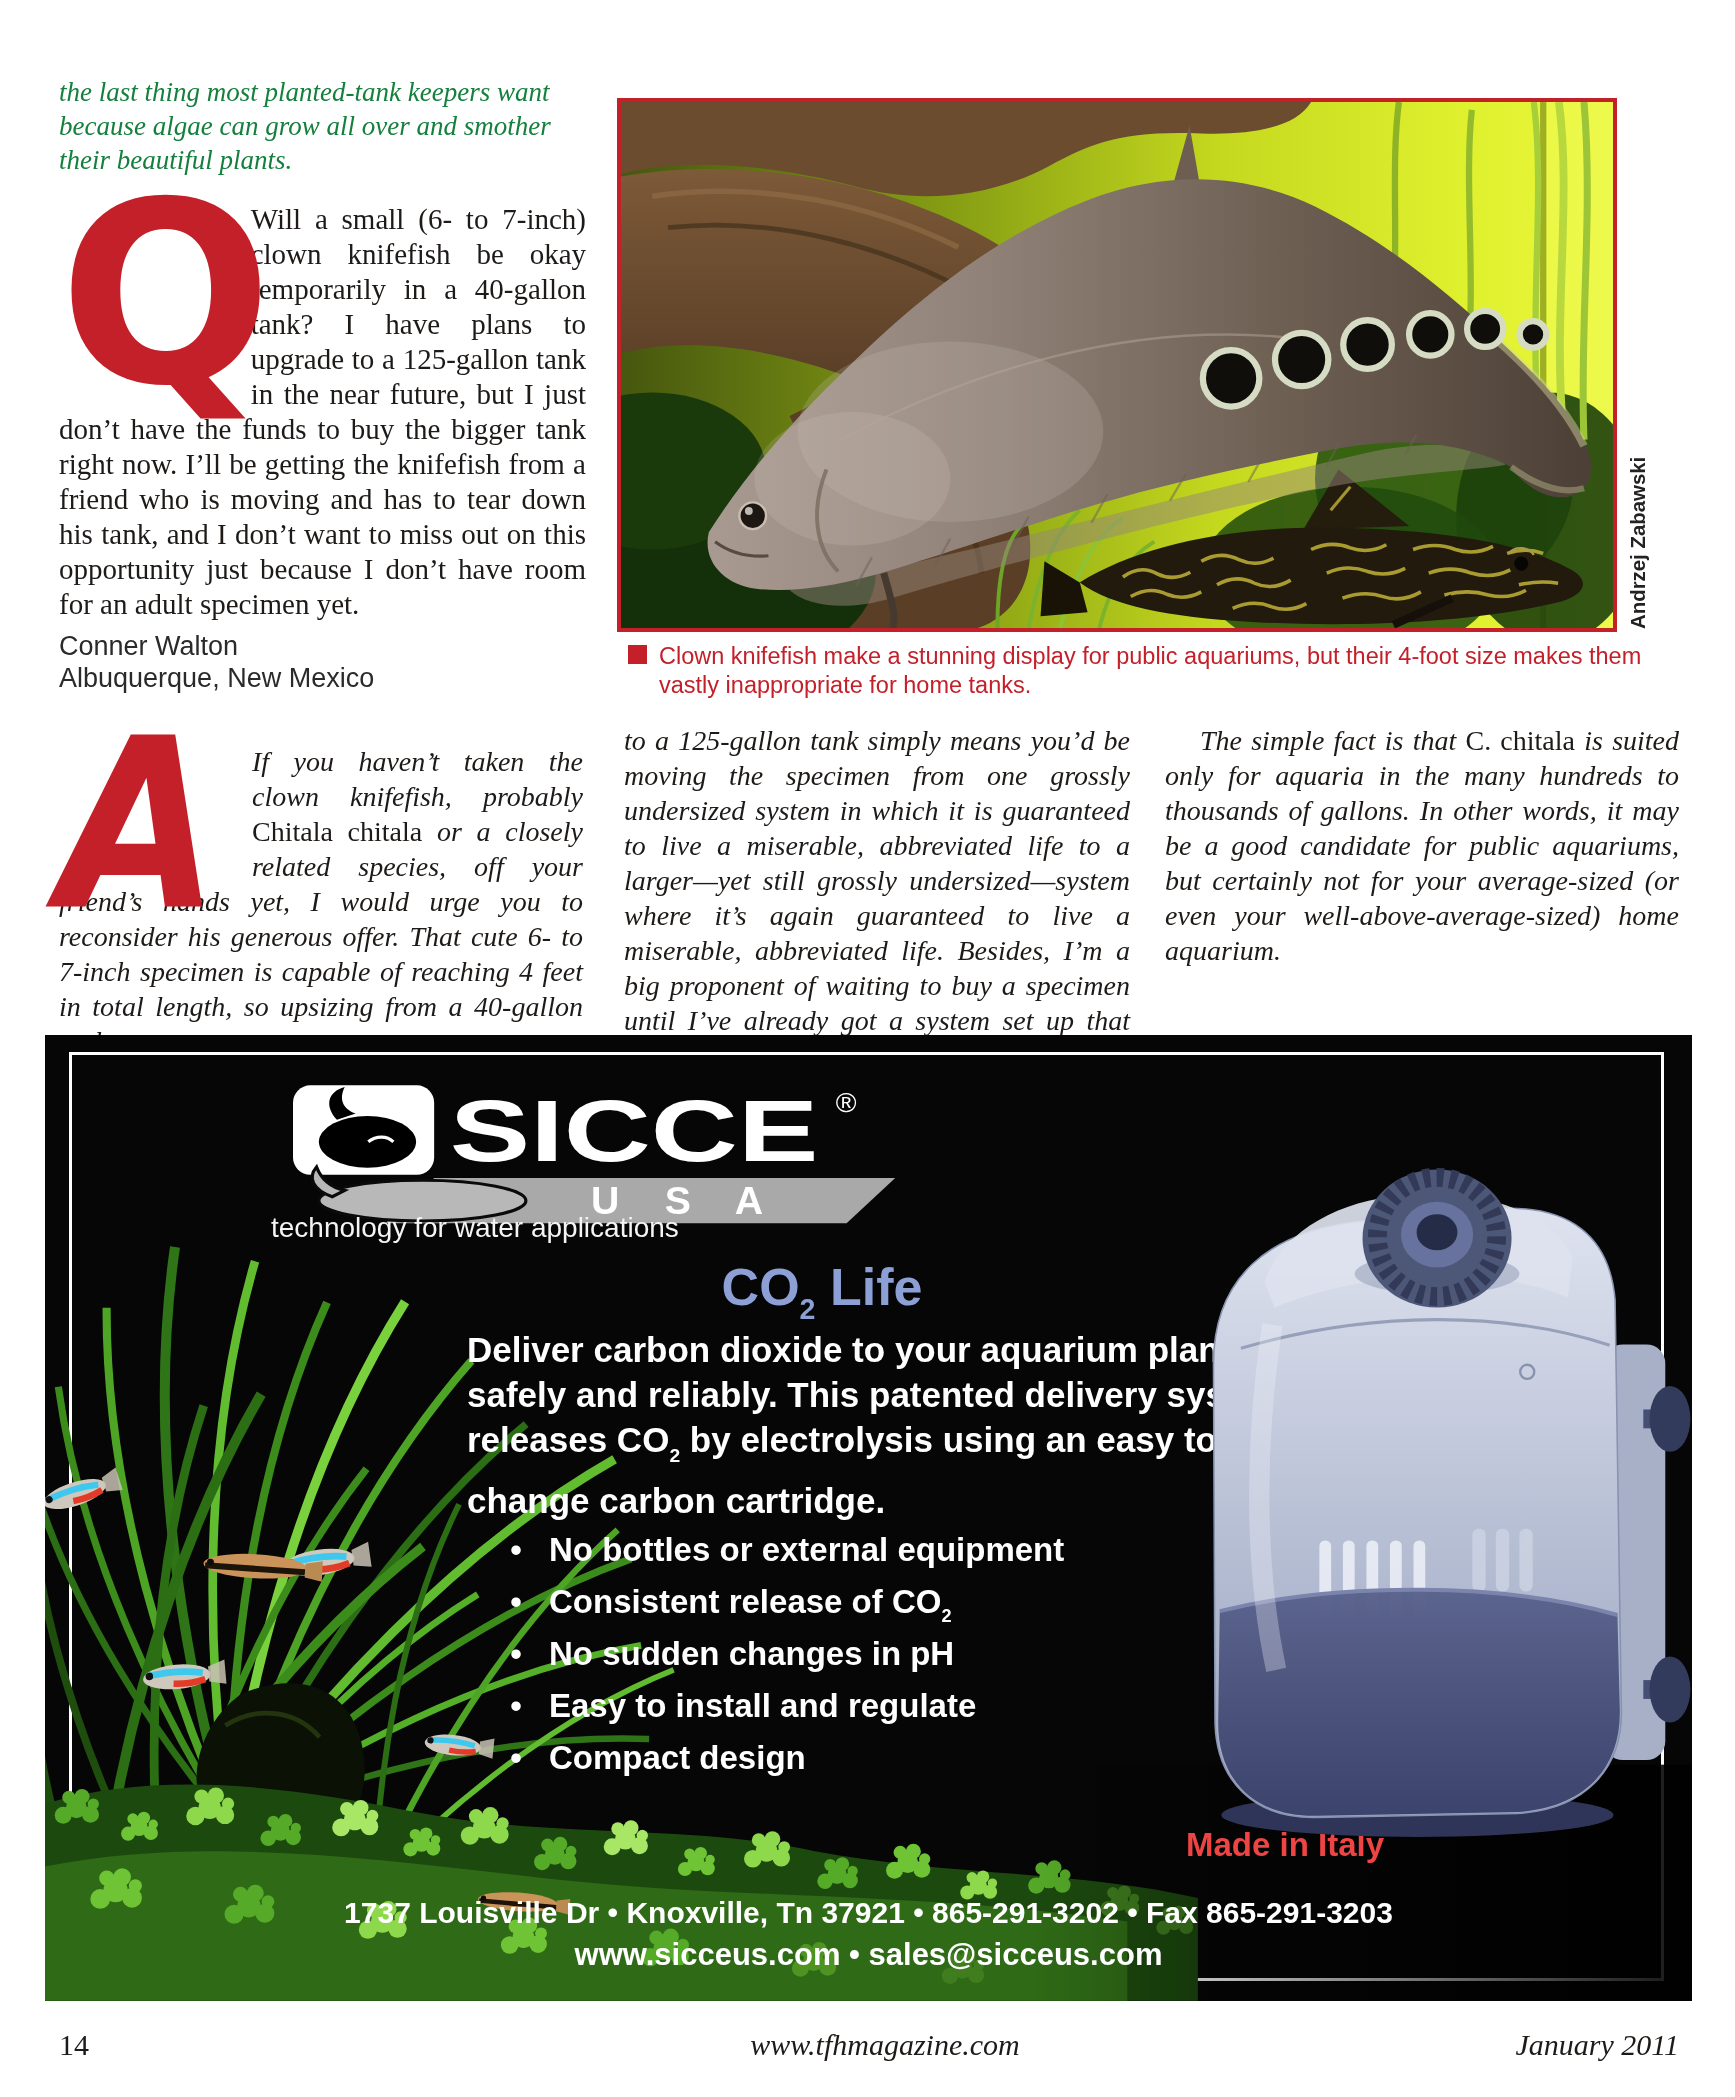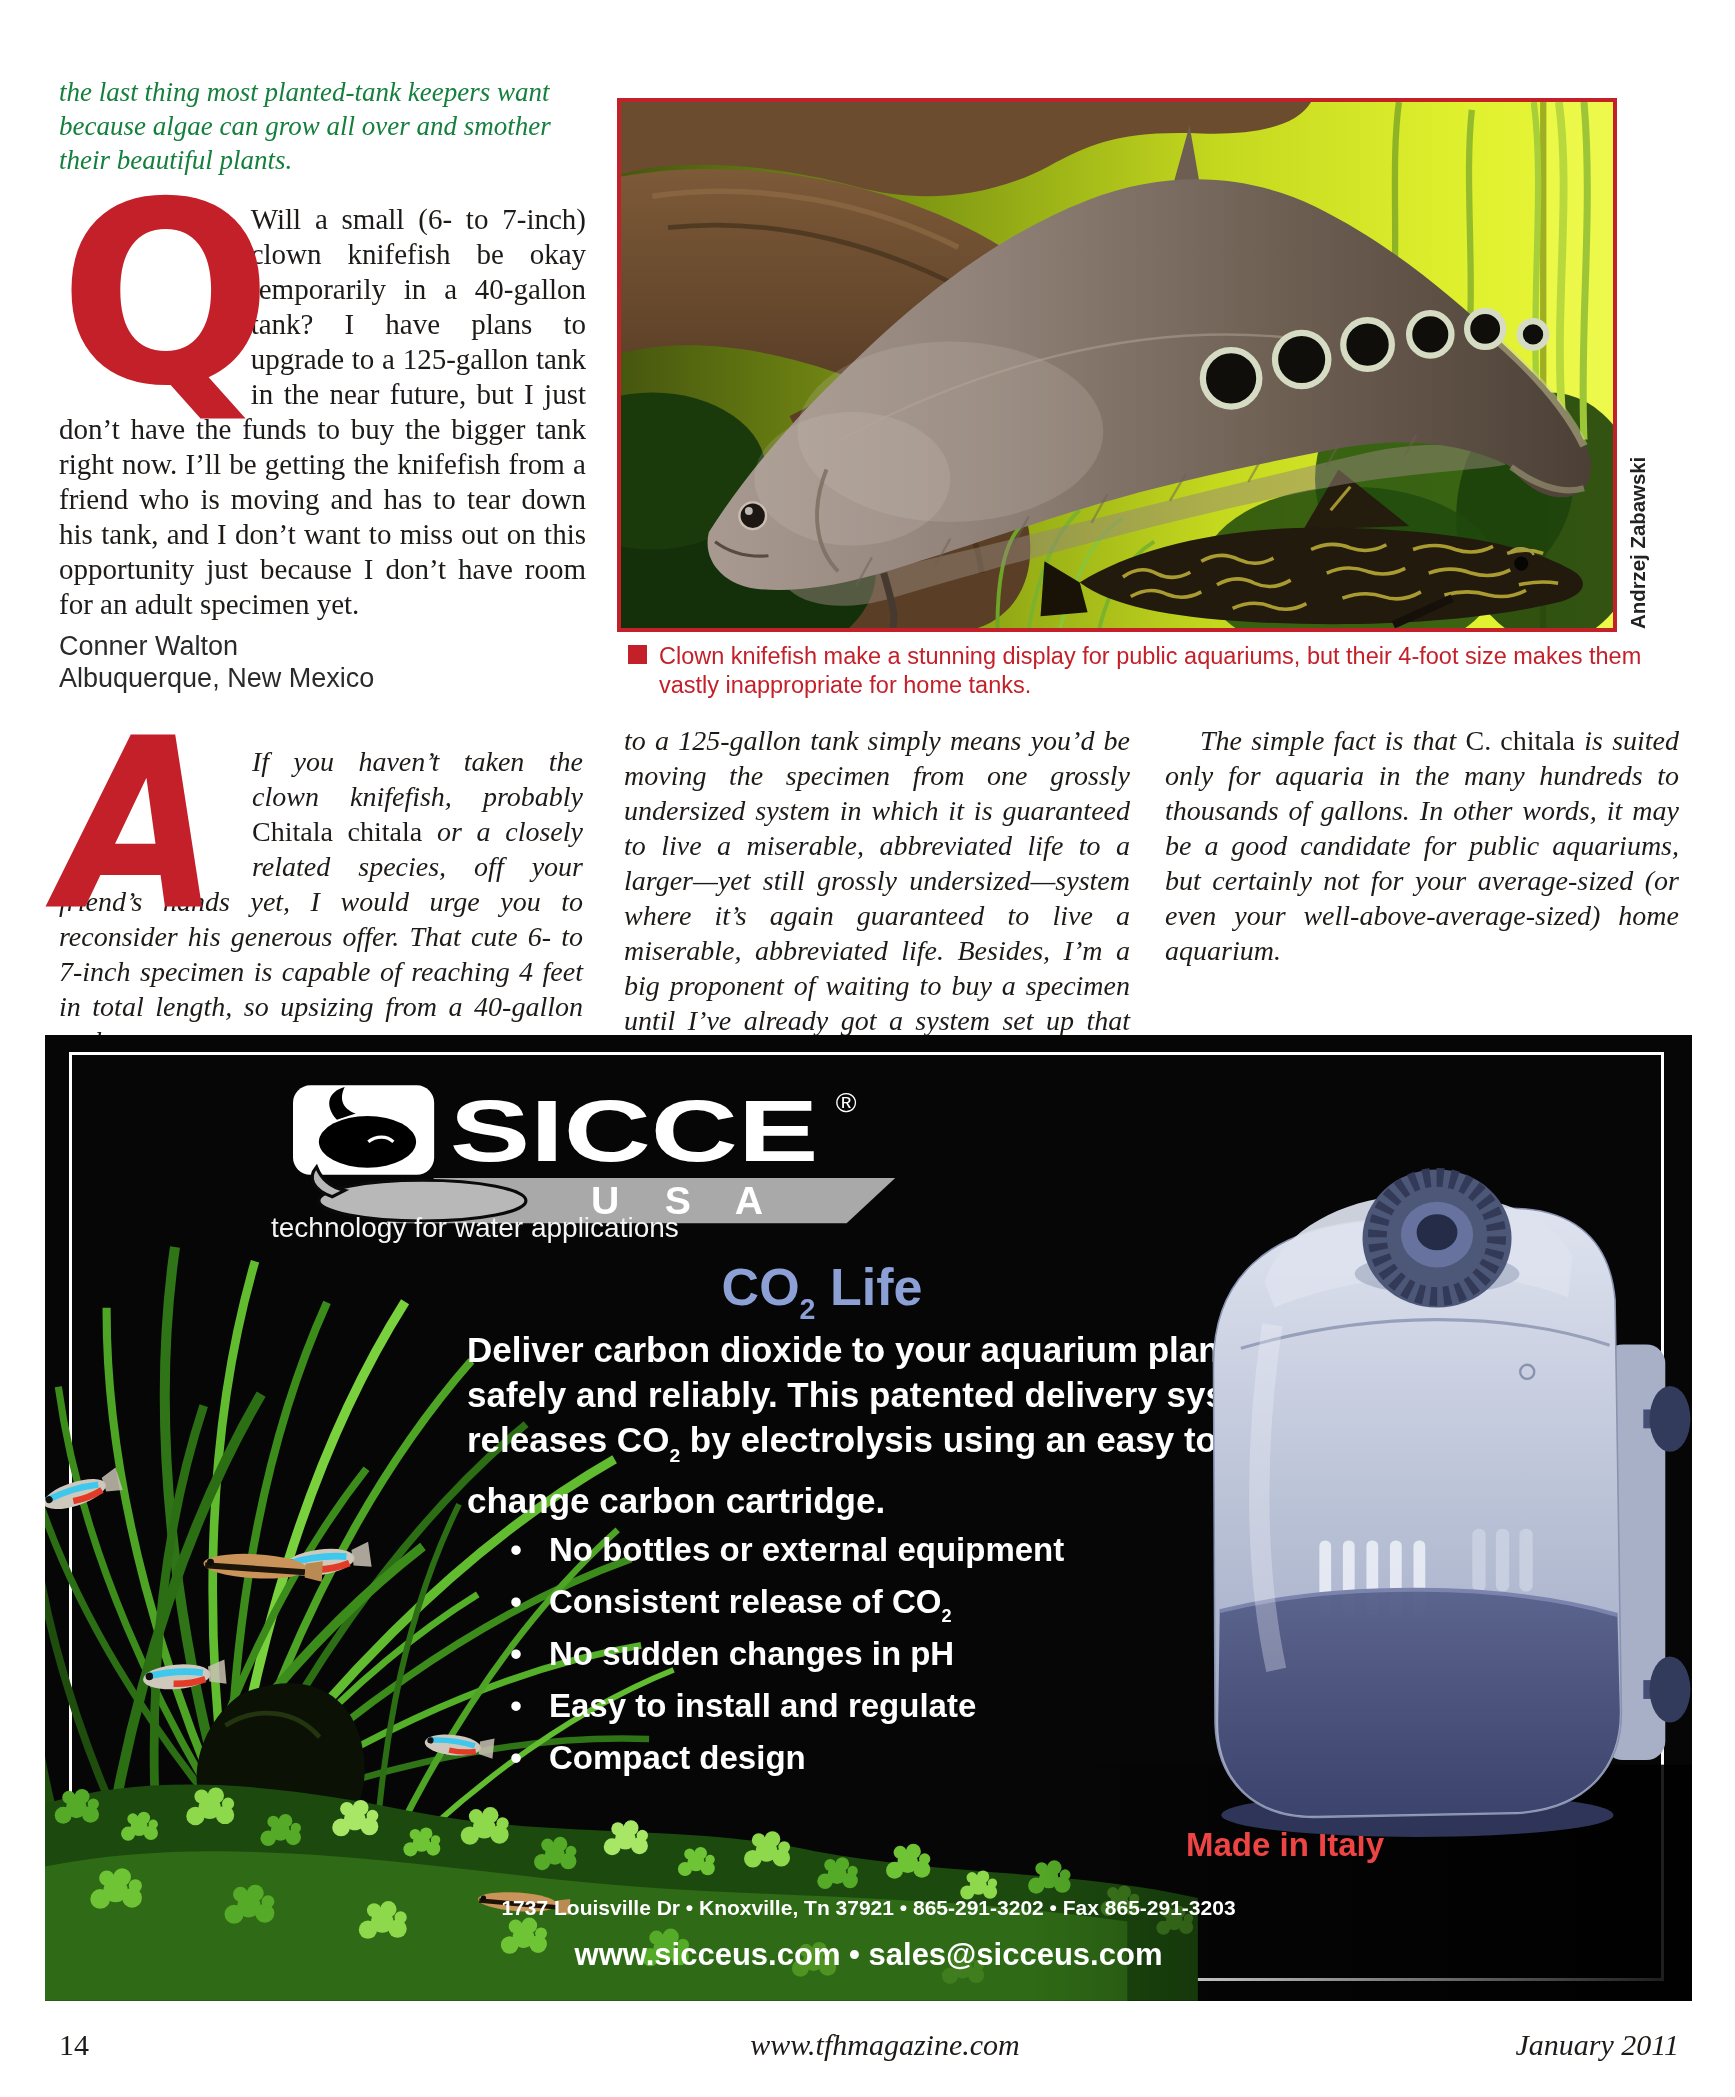--- a/index.html
+++ b/index.html
@@ -58,21 +58,21 @@
            font-weight:bold;font-size:33px;color:#ffffff;}
   .bullet-row{position:relative;padding-left:45px;line-height:38px;}
   .b-dot{position:absolute;left:6.3px;top:0;}
   .models{left:477px;top:710px;width:706px;font-family:"Liberation Sans",sans-serif;
           font-weight:bold;font-size:31px;color:#ffffff;}
   .models .row{line-height:37px;}
   .blue{color:#8da0d6;}
   .made-in{left:1141px;top:791px;font-family:"Liberation Sans",sans-serif;
            font-weight:bold;font-size:33px;color:#ef4444;}
   .contact1{left:0;top:861px;width:1647px;text-align:center;
-            font-family:"Liberation Sans",sans-serif;font-weight:bold;font-size:21px;color:#ffffff;}
+            font-family:"Liberation Sans",sans-serif;font-weight:bold;font-size:30px;color:#ffffff;}
   .contact2{left:0;top:902px;width:1647px;text-align:center;
             font-family:"Liberation Sans",sans-serif;font-weight:bold;font-size:31px;color:#ffffff;}
   .product-svg{left:1090px;top:78px;width:557px;height:753px;}
   
   .footer{position:absolute;left:59px;top:2028px;width:1620px;height:47px;font-size:30px;}
   .foot-num{position:absolute;left:0;top:0;}
   .foot-site{position:absolute;left:16px;width:100%;text-align:center;top:0;font-style:italic;}
   .foot-date{position:absolute;right:0;top:0;font-style:italic;}
 </style>
 </head>

